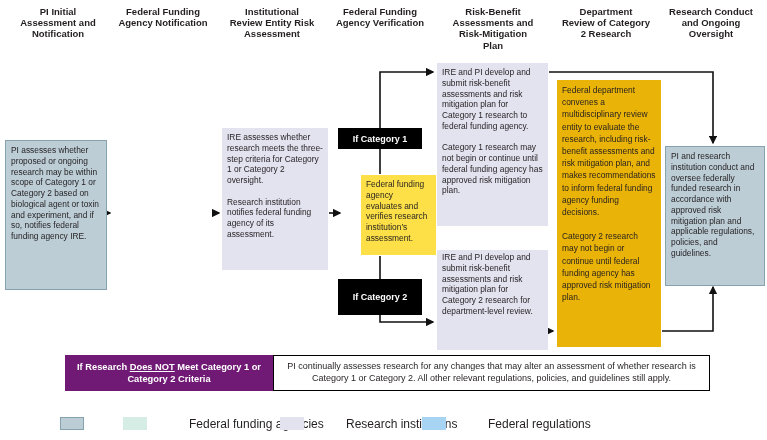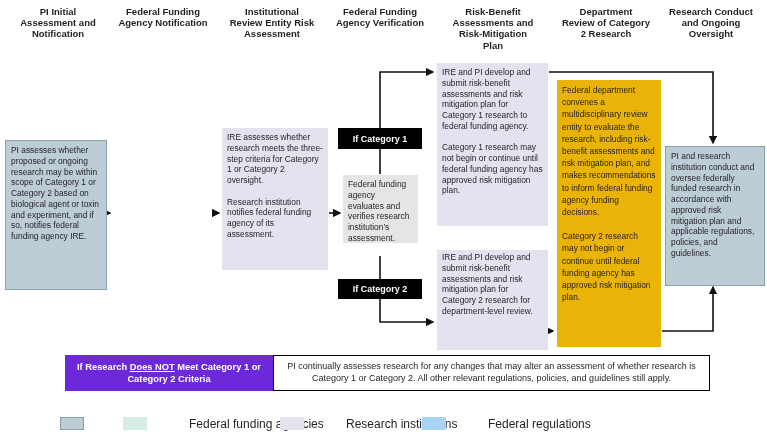--- a/index.html
+++ b/index.html
@@ -16,21 +16,21 @@
     position:absolute;font-size:8.4px;line-height:1.28;padding:4px 5px;
     white-space:pre-line;box-sizing:border-box;color:#231f20;
   }
   .box.bordered{border:1.2px solid #87a2af;}
   .box.tall{line-height:1.45;}
   .flow-label{
     position:absolute;background:#000;color:#fff;font-weight:bold;font-size:9px;
     display:flex;align-items:center;justify-content:center;box-sizing:border-box;
   }
   .black-bar{
-    position:absolute;left:65px;top:355px;width:208px;height:36px;background:#6d28d9;
+    position:absolute;left:65px;top:355px;width:208px;height:36px;background:#701a75;
     color:#fff;font-weight:bold;font-size:9.3px;line-height:1.3;display:flex;
     align-items:center;justify-content:flex-start;text-align:center;box-sizing:border-box;
     padding:2px 10px;
   }
   .black-bar .u{text-decoration:underline;}
   .note-bar{
     position:absolute;left:273px;top:355px;width:437px;height:36px;background:#fff;
     border:1.5px solid #000;font-size:9px;line-height:1.3;display:flex;
     align-items:center;justify-content:center;text-align:center;box-sizing:border-box;
     padding:2px 8px;color:#231f20;
@@ -84,36 +84,36 @@
     </g>
   </svg>
 
   <div class="box bordered" style="left: 5px; top: 140px; width: 102px; height: 150px; background-color: rgb(188, 205, 214);">PI assesses whether proposed or ongoing research may be within scope of Category 1 or Category 2 based on biological agent or toxin and experiment, and if so, notifies federal funding agency IRE.</div>
 
 
   <div class="box" style="left: 222px; top: 128px; width: 106px; height: 142px; background-color: rgb(227, 226, 239);">IRE assesses whether research meets the three-step criteria for Category 1 or Category 2 oversight.
 
 Research institution notifies federal funding agency of its assessment.</div>
 
-  <div class="box" style="left: 343px; top: 175px; width: 75px; height: 68px; background-color: #e5e5e5;">Federal funding agency evaluates and verifies research institution’s assessment.</div>
+  <div class="box" style="left: 361px; top: 175px; width: 75px; height: 80px; background-color: #fde047;">Federal funding agency evaluates and verifies research institution’s assessment.</div>
 
   <div class="box" style="left: 437px; top: 63px; width: 111px; height: 163px; background-color: rgb(227, 226, 239);">IRE and PI develop and submit risk-benefit assessments and risk mitigation plan for Category 1 research to federal funding agency.
 
 Category 1 research may not begin or continue until federal funding agency has approved risk mitigation plan.</div>
 
   <div class="box" style="left: 437px; top: 250px; width: 111px; height: 100px; padding-top: 2px; background-color: rgb(227, 226, 239);">IRE and PI develop and submit risk-benefit assessments and risk mitigation plan for Category 2 research for department-level review.</div>
 
   <div class="box tall" style="left: 557px; top: 80px; width: 104px; height: 267px; background-color: #eab308;">Federal department convenes a multidisciplinary review entity to evaluate the research, including risk-benefit assessments and risk mitigation plan, and makes recommendations to inform federal funding agency funding decisions.
 
 Category 2 research may not begin or continue until federal funding agency has approved risk mitigation plan.</div>
 
   <div class="box bordered" style="left: 665px; top: 146px; width: 100px; height: 140px; background-color: rgb(188, 205, 214);">PI and research institution conduct and oversee federally funded research in accordance with approved risk mitigation plan and applicable regulations, policies, and guidelines.</div>
 
   <div class="flow-label" style="left:338px;top:128px;width:84px;height:21px;">If Category 1</div>
-  <div class="flow-label" style="left:338px;top:279px;width:84px;height:20px;">If Category 2</div>
+  <div class="flow-label" style="left:338px;top:279px;width:84px;height:36px;">If Category 2</div>
 
   <div class="black-bar">
     <span><span>If Research </span><span class="u">Does NOT</span><span> Meet Category 1 or Category 2 Criteria</span></span>
   </div>
   <div class="note-bar">PI continually assesses research for any changes that may alter an assessment of whether research is Category 1 or Category 2. All other relevant regulations, policies, and guidelines still apply.</div>
 
   <div class="legend-item" style="left:60px;">
     <span class="swatch bordered" style="background-color: rgb(188, 205, 214);"></span>
     <span class="legend-label">PIs</span>
   </div>

